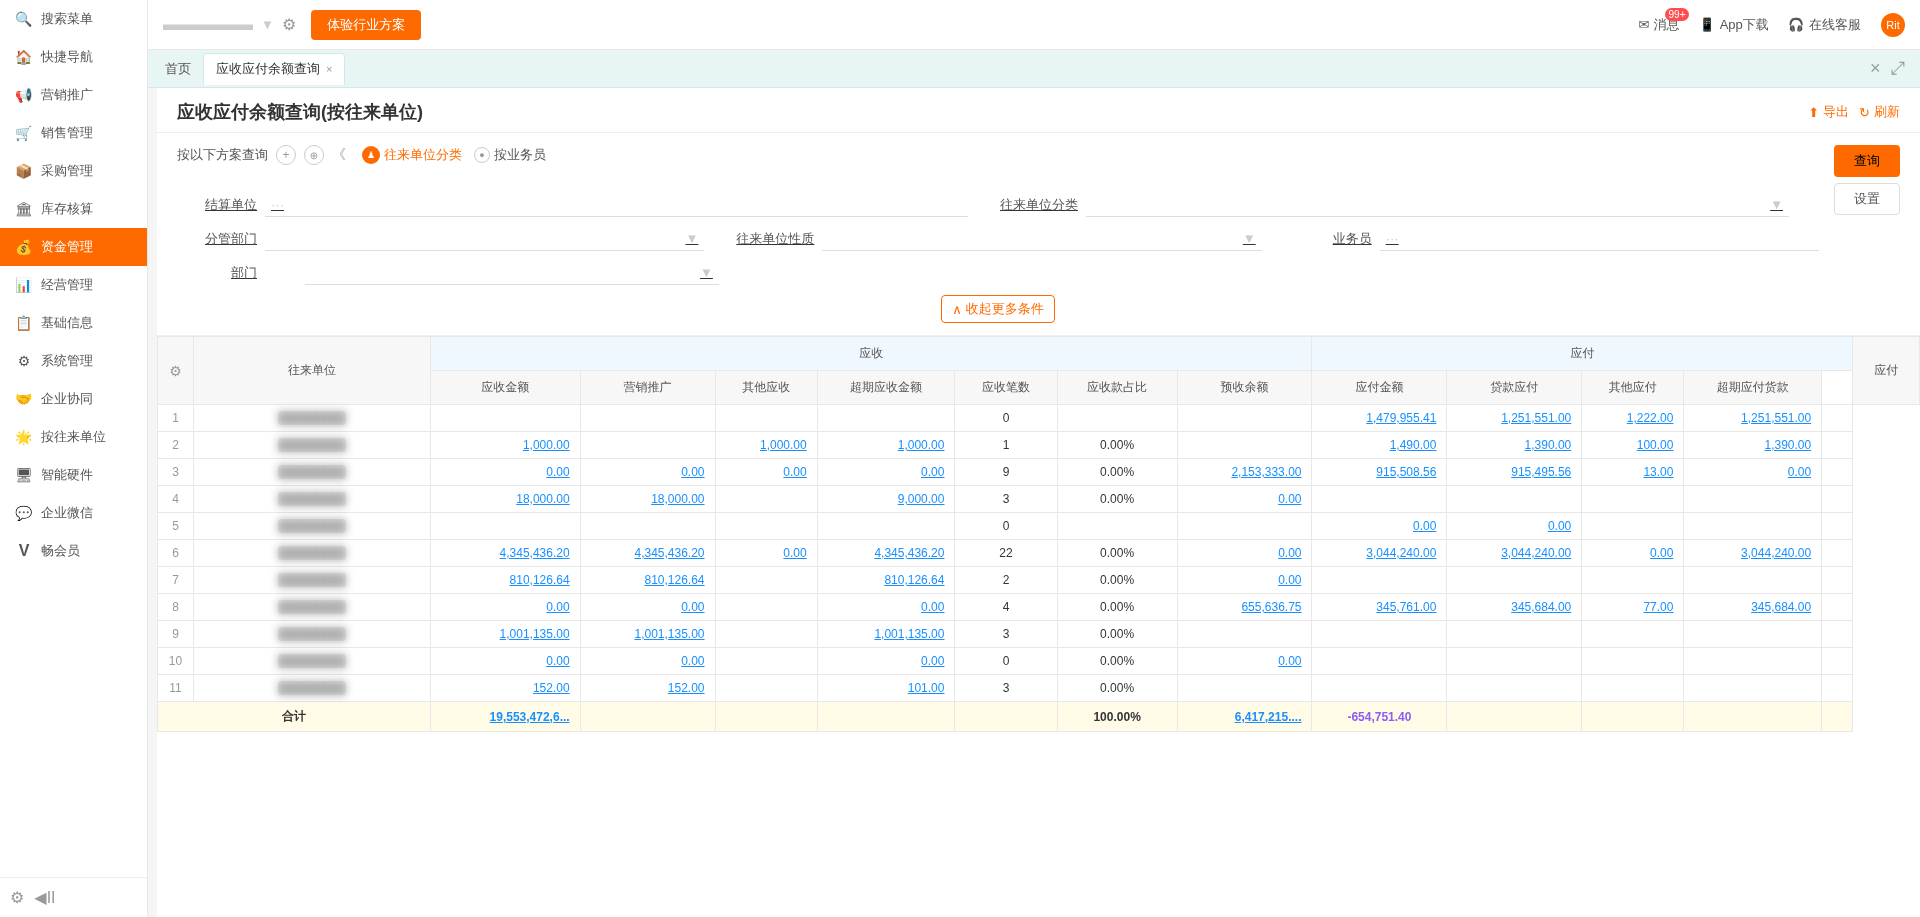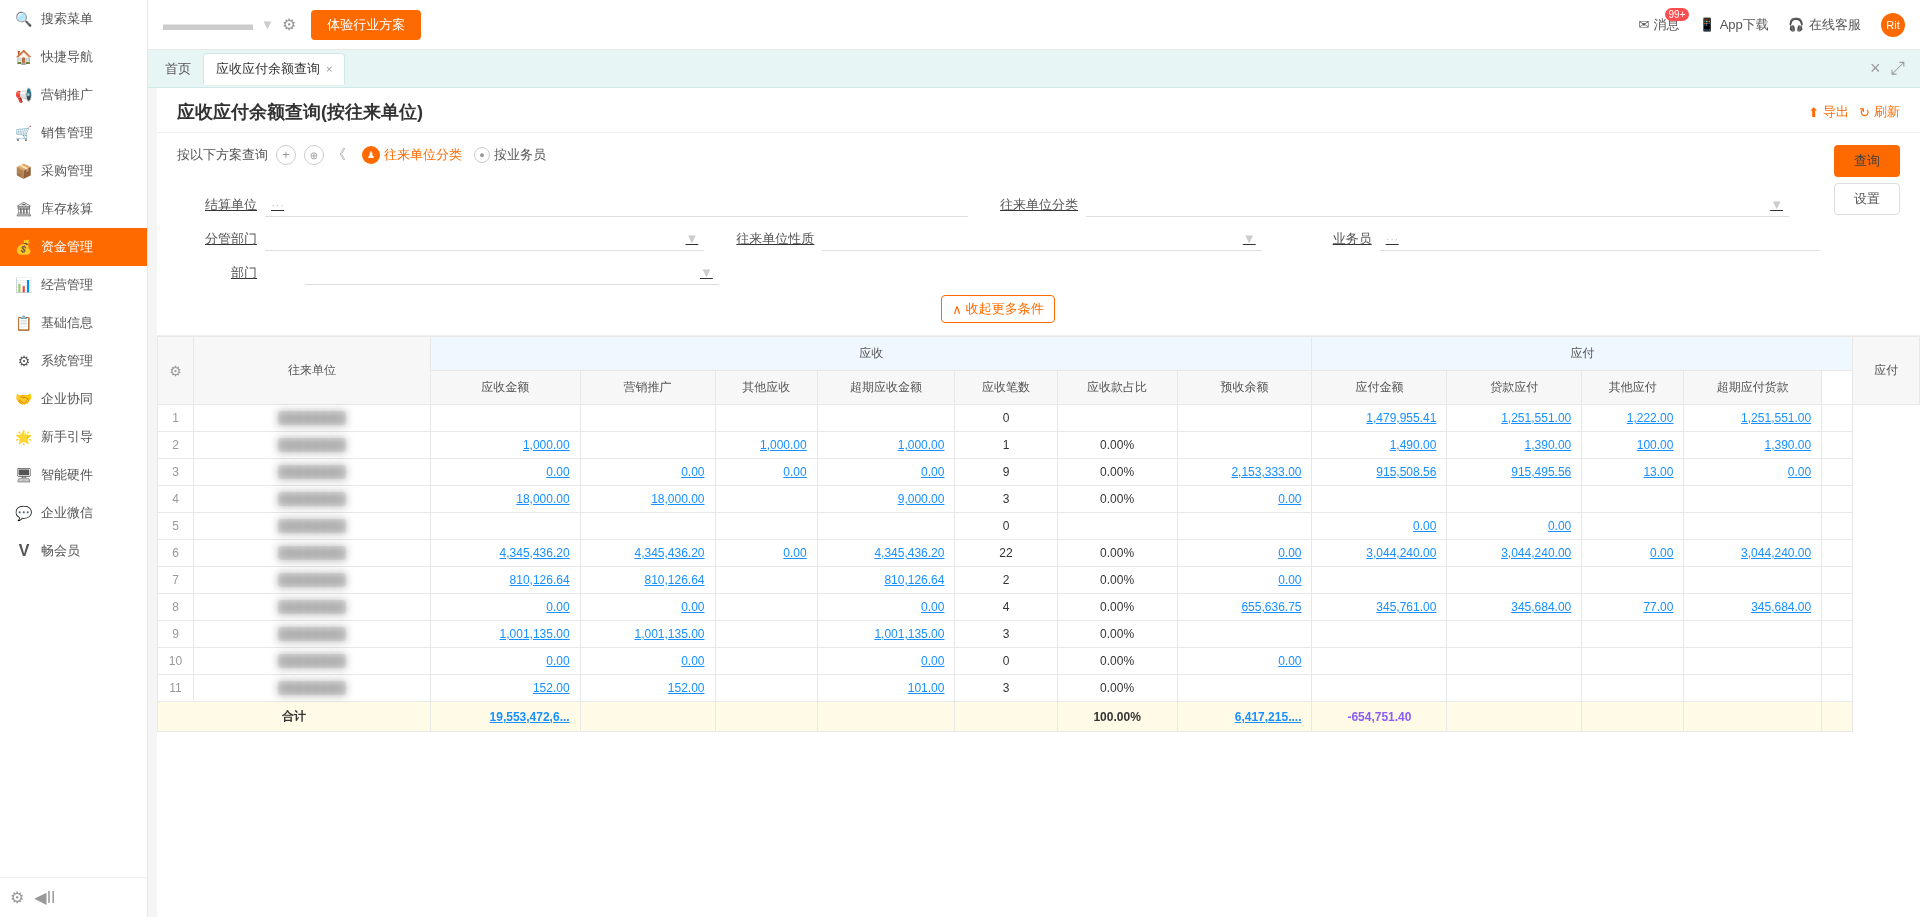--- a/index.html
+++ b/index.html
@@ -66,21 +66,21 @@
     
     .table-container { flex: 1; overflow: auto; background: white; margin: 0; }
     .data-table { width: 100%; border-collapse: collapse; font-size: 12px; }
     .data-table th { background: #f7f7f7; border: 1px solid #e8e8e8; padding: 8px 10px; text-align: center; color: #555; font-weight: normal; white-space: nowrap; }
     .data-table th.group-header { background: #f0f8ff; }
     .data-table td { border: 1px solid #e8e8e8; padding: 6px 10px; text-align: center; color: #333; white-space: nowrap; }
     .data-table td.num-link { color: #1890ff; text-decoration: underline; cursor: pointer; text-align: right; }
     .data-table .footer-row td { background: #fffbe6; font-weight: bold; }
     .data-table .footer-row td.negative { color: #8b5cf6; }
     .settings-icon { color: #999; cursor: pointer; font-size: 14px; }
-    .query-btn { background: #ff6a00; color: #404040; border: none; border-radius: 4px; padding: 7px 20px; font-size: 13px; cursor: pointer; }
+    .query-btn { background: #ff6a00; color: #000000; border: none; border-radius: 4px; padding: 7px 20px; font-size: 13px; cursor: pointer; }
     .set-btn { background: white; color: #555; border: 1px solid #ddd; border-radius: 4px; padding: 6px 16px; font-size: 13px; cursor: pointer; }
     .filter-actions { display: flex; flex-direction: column; gap: 6px; margin-left: 15px; }
 
     .collapse-btn { color: #ff6a00; font-size: 13px; cursor: pointer; display: flex; align-items: center; gap: 4px; border: 1px solid #ff6a00; border-radius: 4px; padding: 4px 10px; }
     .blurred { color: transparent; text-shadow: 0 0 8px rgba(0,0,0,0.3); user-select: none; background: #f0f0f0; border-radius: 3px; min-width: 60px; display: inline-block; }
   </style>
 </head>
 <body>
 
 <div class="app-container">
@@ -126,21 +126,21 @@
     <div class="sidebar-item">
       <span class="icon">⚙</span>
       <span class="label">系统管理</span>
     </div>
     <div class="sidebar-item">
       <span class="icon">🤝</span>
       <span class="label">企业协同</span>
     </div>
     <div class="sidebar-item">
       <span class="icon">🌟</span>
-      <span class="label">新手引导</span>
+      <span class="label">按往来单位</span>
     </div>
     <div class="sidebar-item">
       <span class="icon">🖥</span>
       <span class="label">智能硬件</span>
     </div>
     <div class="sidebar-item">
       <span class="icon">💬</span>
       <span class="label">企业微信</span>
     </div>
     <div class="sidebar-item">

